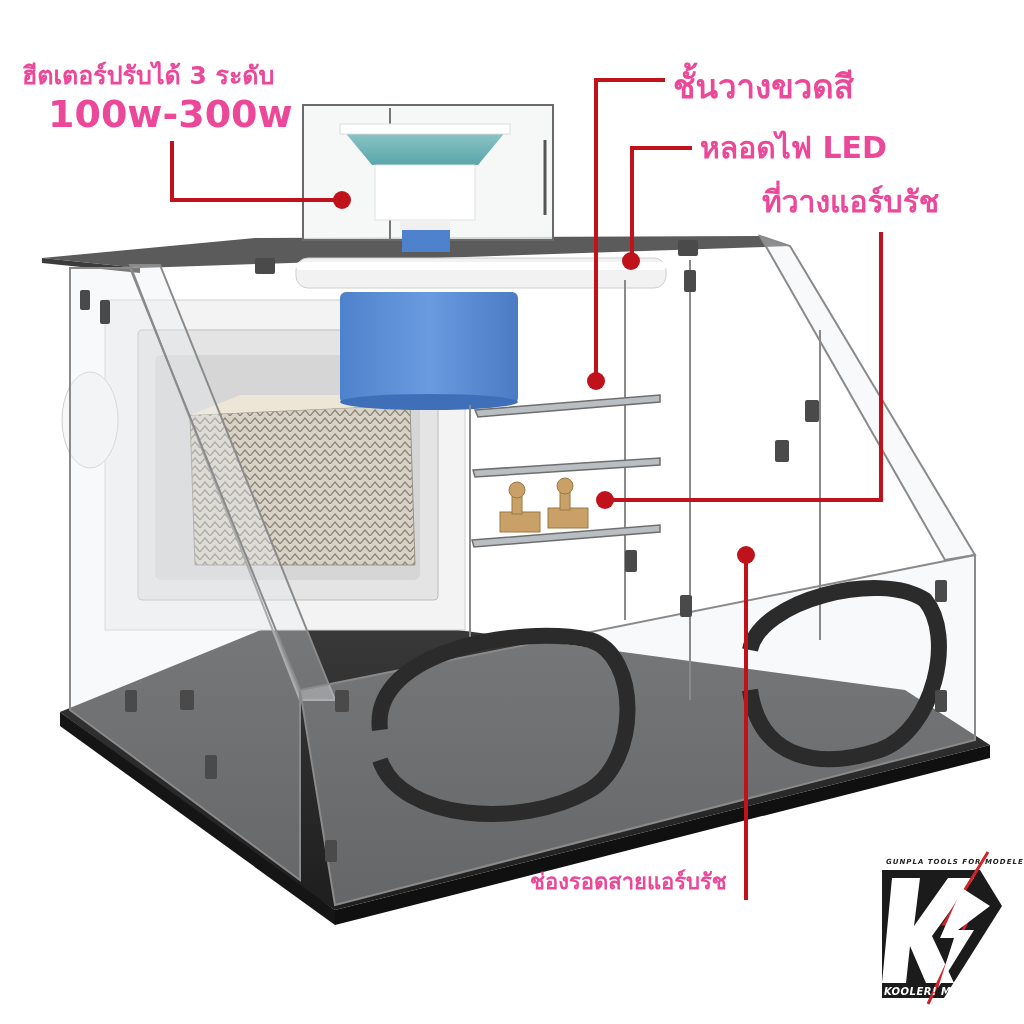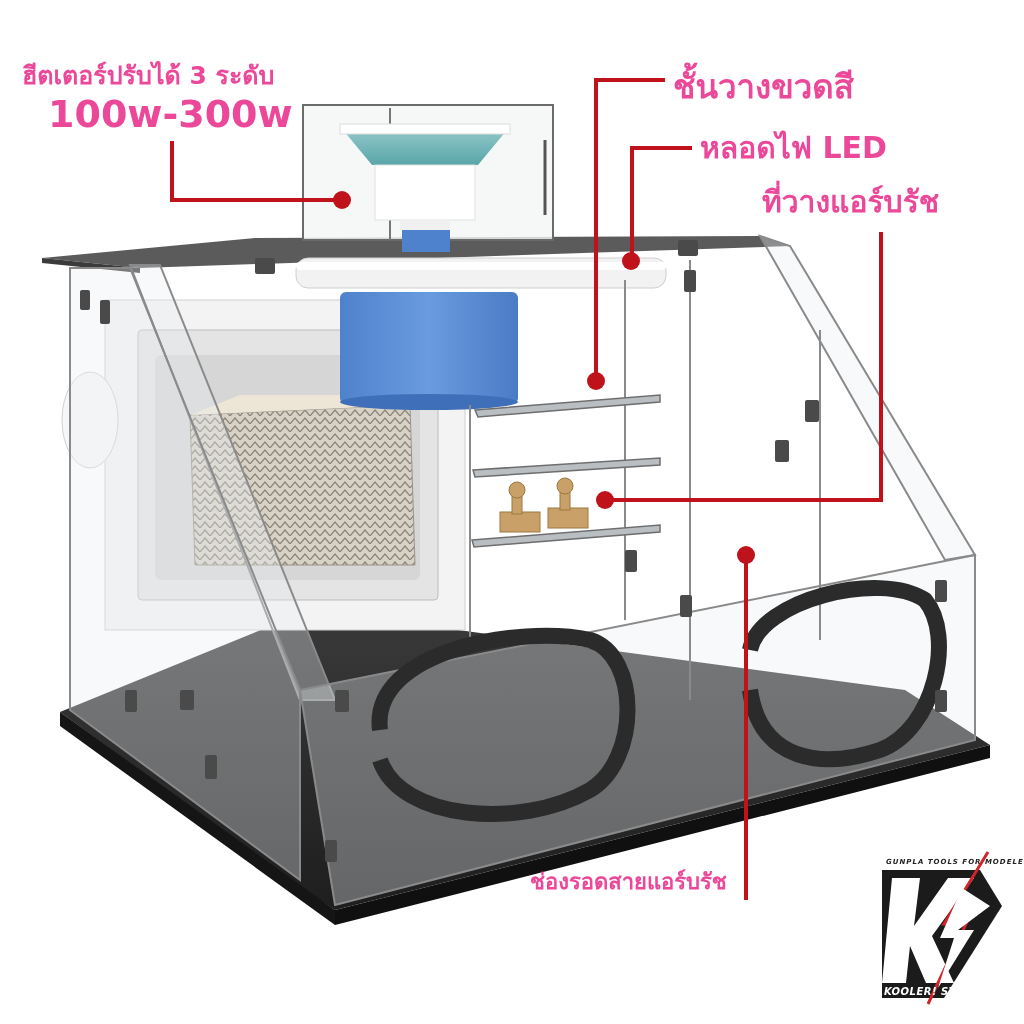--- a/index.html
+++ b/index.html
@@ -177,14 +177,14 @@
 <div class="logo-wrap">
   <svg width="150" height="160" viewBox="0 0 150 160">
     <polygon points="20,22 118,22 140,58 82,150 20,150" fill="#1b1b1b"></polygon>
 
     <polygon points="30,30 58,30 52,78 86,30 112,30 70,88 92,135 64,135 48,98 44,135 20,135" fill="#ffffff"></polygon>
 
     <polyline points="126,4 82,76 104,76 66,156" fill="none" stroke="#d1232a" stroke-width="3"></polyline>
     <polygon points="100,40 128,58 96,82 112,82 76,140 92,90 78,90" fill="#ffffff"></polygon>
   </svg>
   <div style="position:absolute; left:24px; top:10px; font-size:7px; font-weight:700; letter-spacing:1px; color:#222; font-style:italic; white-space:nowrap;">GUNPLA TOOLS FOR MODELER</div>
-  <div style="position:absolute; left:22px; top:138px; font-size:10px; font-weight:700; color:#ffffff; font-style:italic; white-space:nowrap; letter-spacing:0.5px;">KOOLER! STUDIO</div>
+  <div style="position:absolute; left:22px; top:138px; font-size:10px; font-weight:700; color:#ffffff; font-style:italic; white-space:nowrap; letter-spacing:0.5px;">KOOLER! MODELER</div>
 </div>
 
 </body></html>

